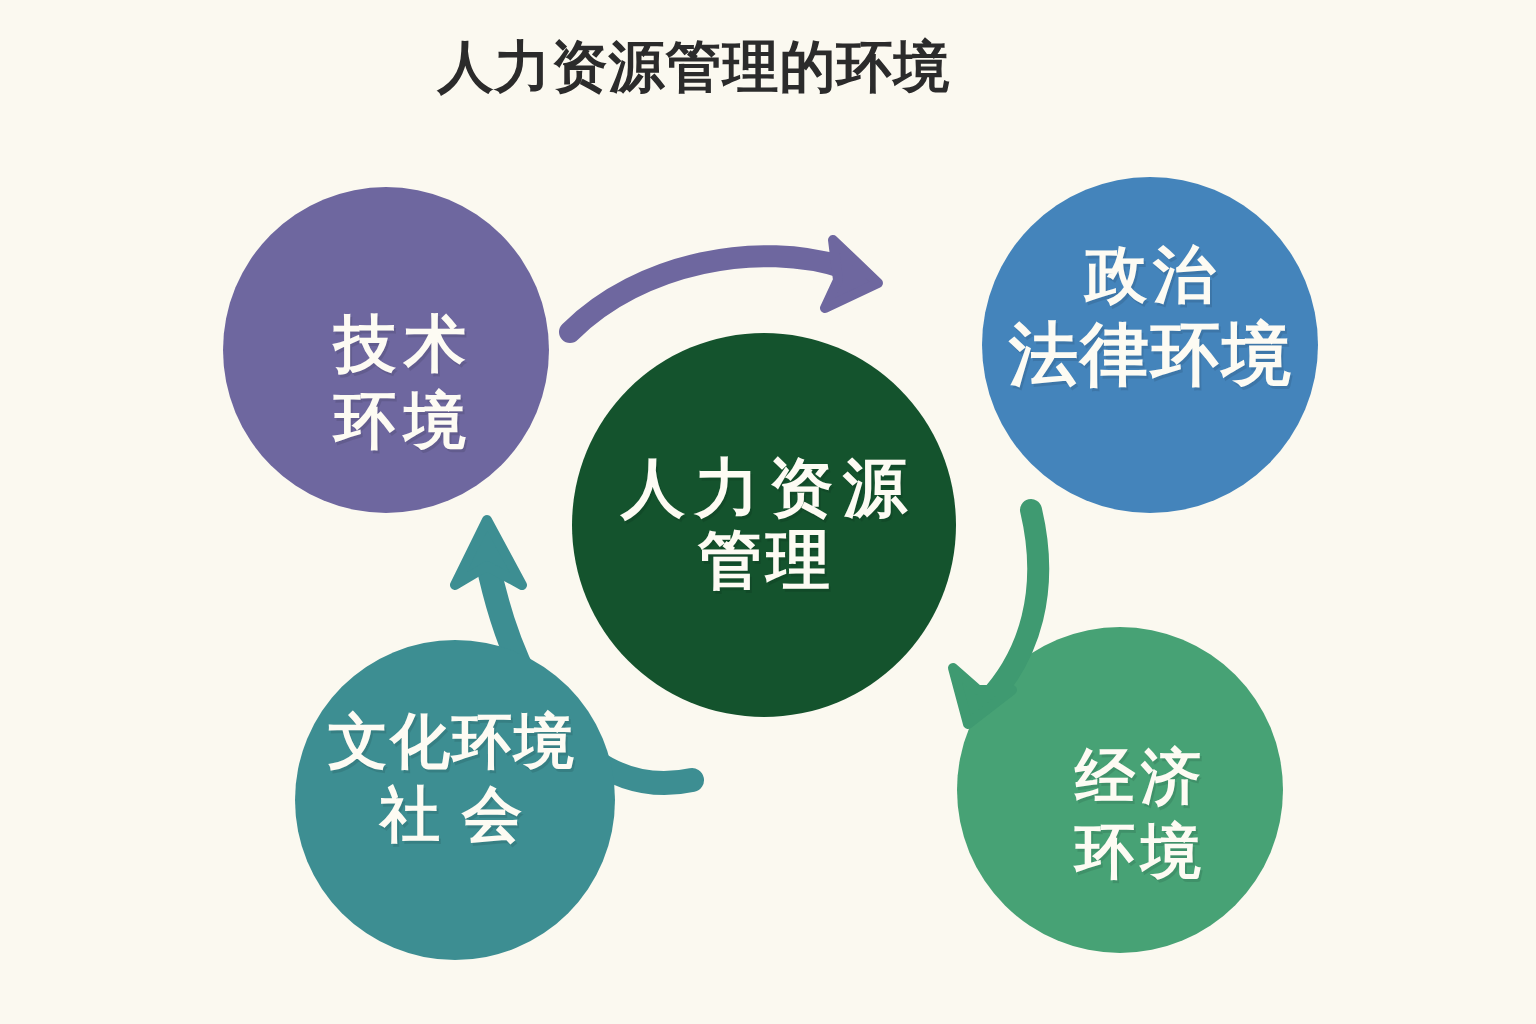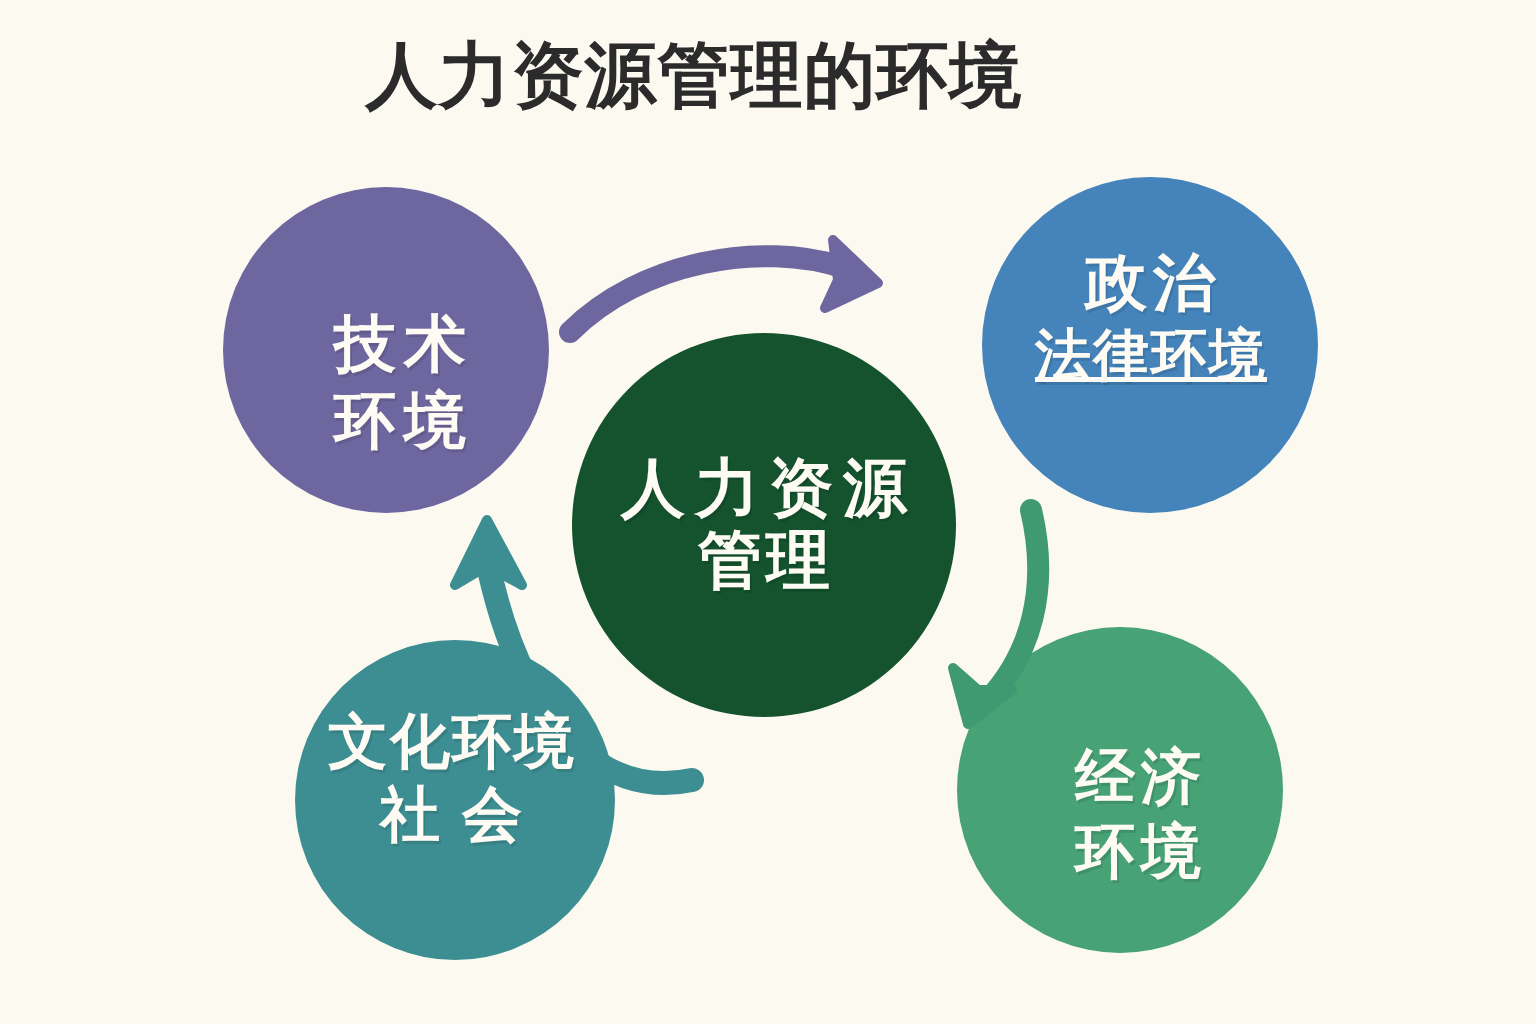--- a/index.html
+++ b/index.html
@@ -17,21 +17,21 @@
     width: 1536px;
     height: 1024px;
     background: #fbf9f0;
   }
   #diagram-title {
     position: absolute;
     left: 0;
     top: 38px;
     width: 1388px;
     text-align: center;
-    font-size: 72px;
+    font-size: 56px;
     font-weight: bold;
     color: #2b2b2b;
     letter-spacing: 1px;
     line-height: 1.05;
     white-space: nowrap;
   }
   .arrow-layer {
     position: absolute;
     left: 0;
     top: 0;
@@ -79,21 +79,21 @@
 
   
   #node-political {
     left: 982px; top: 177px;
     width: 336px; height: 336px;
     background: #4484bb;
     z-index: 5;
   }
   #node-political .inner { transform: translate(0px, -28px); text-align: center; }
   #node-political .l1 { font-size: 62px; letter-spacing: 6px; text-indent: 6px; line-height: 1.22; }
-  #node-political .l2 { font-size: 56px; letter-spacing: 2px; text-indent: 2px; line-height: 1.22; text-decoration: underline; }
+  #node-political .l2 { font-size: 69px; letter-spacing: 2px; text-indent: 2px; line-height: 1.22; }
 
   
   #node-social {
     left: 295px; top: 640px;
     width: 320px; height: 320px;
     background: #3d8e92;
     z-index: 7;
   }
   #node-social .inner { transform: translate(-4px, -22px); }
   #node-social .l1 { font-size: 60px; letter-spacing: 22px; text-indent: 22px; line-height: 1.22; }

